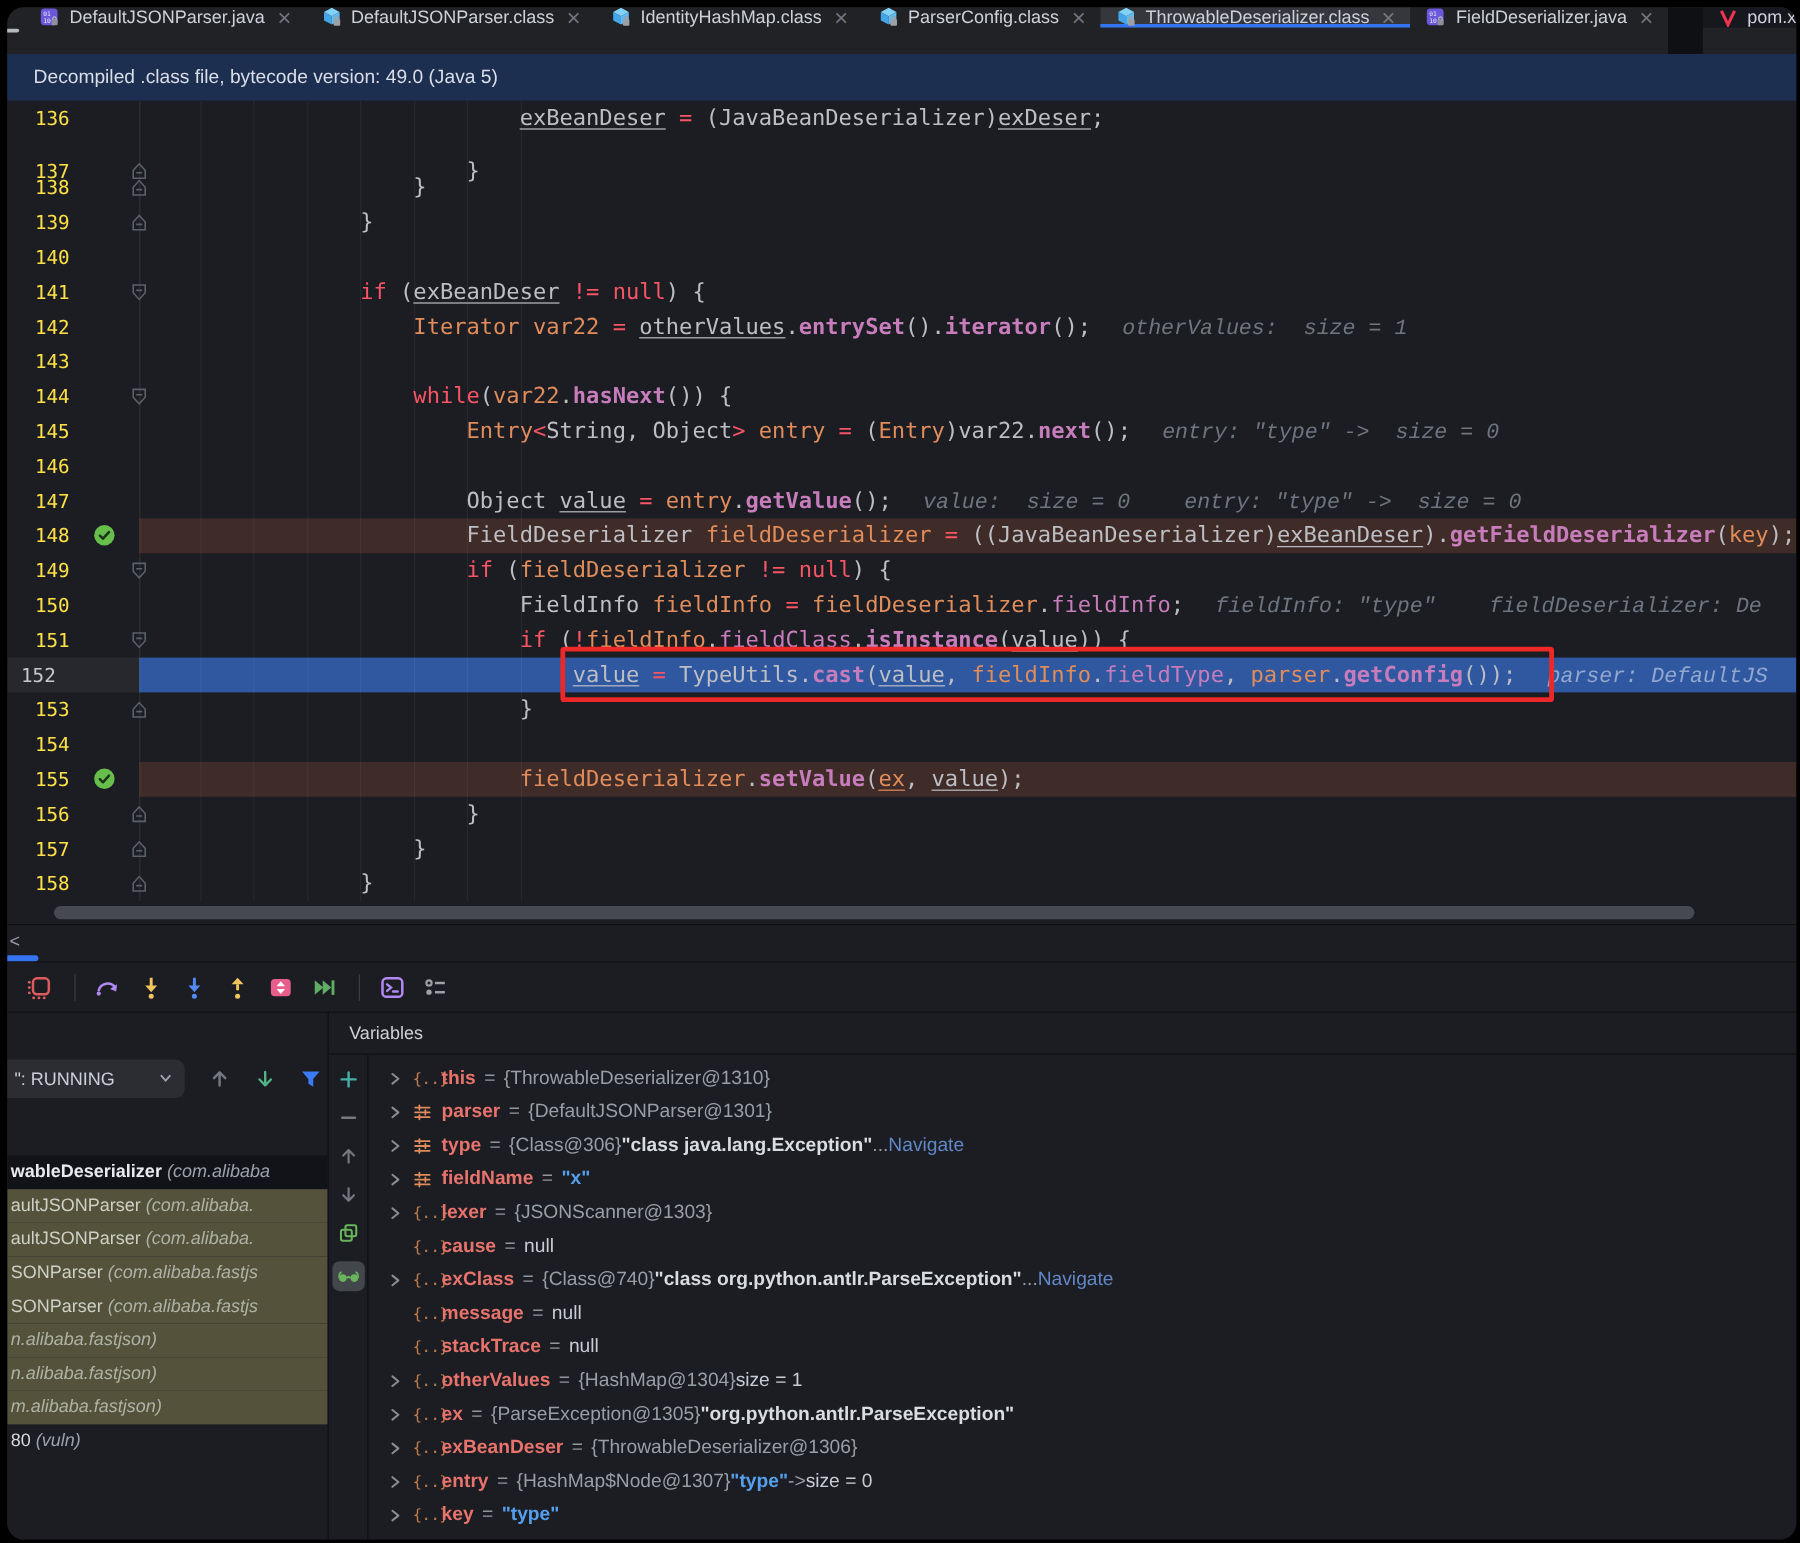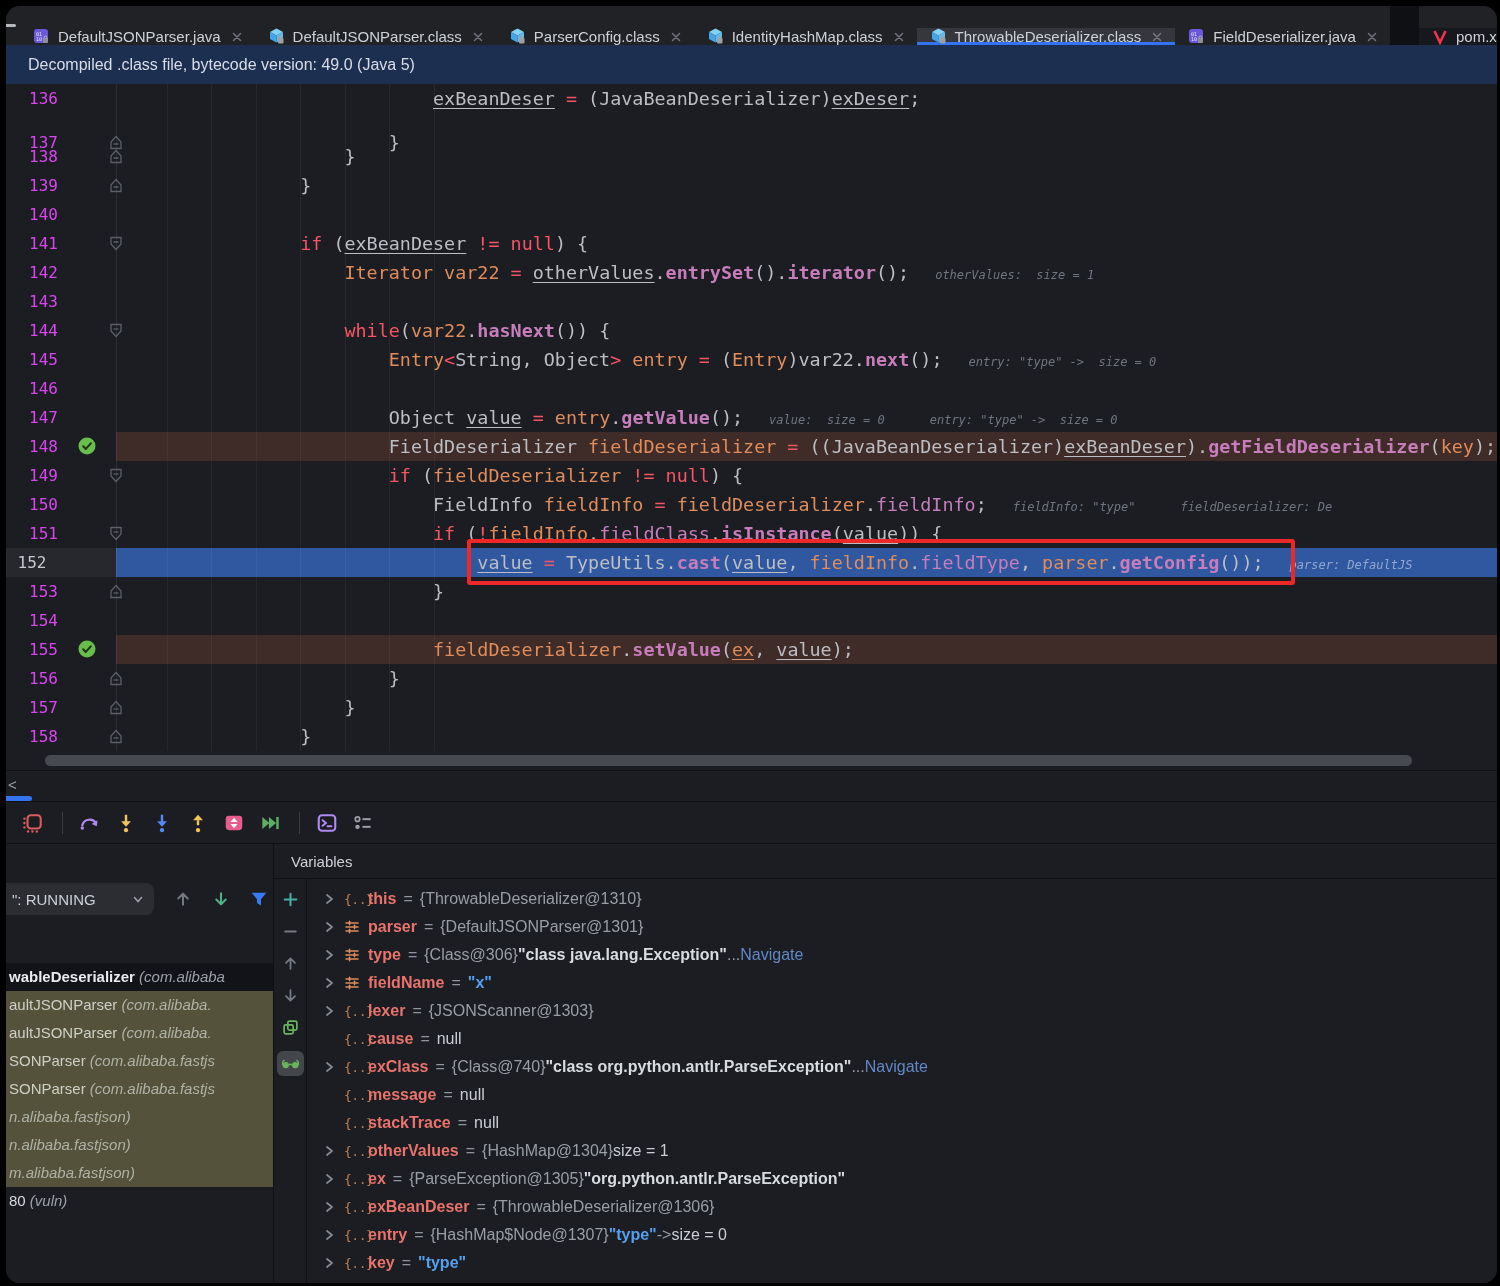--- a/index.html
+++ b/index.html
@@ -4,52 +4,52 @@
 <style>
   * { margin:0; padding:0; box-sizing:border-box; }
   html,body { width:1500px; height:1286px; background:#000; overflow:hidden;
               font-family:"Liberation Sans", sans-serif; }
   .window { position:absolute; left:6px; top:6px; width:1491px; height:1277px;
             border-radius:14px; overflow:hidden; background:#1B1D22; display:flex; flex-direction:column; }
 
   
   .tabbar { height:39px; background:#212226; display:flex; align-items:stretch; position:relative; padding-left:14px; flex:none; }
   .win-dash { position:absolute; left:-4px; top:18px; width:14px; height:3px; background:#B6B9BE; border-radius:2px; }
-  .tablist { display:flex; align-items:flex-end; }
+  .tablist { display:flex; align-items:flex-start; }
   .tab { display:flex; align-items:center; padding:0 11px 0 13px; font-size:15px; color:#CED2D8; cursor:default; white-space:nowrap; }
   .tab .ticon { display:flex; margin-right:8px; }
   .tab .tclose { display:flex; margin-left:9px; opacity:.85; }
   .tab.active { background:#35373C; box-shadow:inset 0 -3px 0 #3574F0; }
   .tabspacer { flex:1; background:#0F1013; }
   .tab.right-tab { background:#17181D; overflow:hidden; width:78px; flex:none; }
 
   
   .banner { height:39px; background:#1D2F51; color:#D9DDE6; font-size:16px; line-height:39px; padding-left:22px; flex:none; }
 
   
   .editor { height:667px; position:relative; overflow:hidden; background:#1B1D22; flex:none; }
   .guide { position:absolute; top:0; bottom:0; width:1px; background:rgba(255,255,255,0.05); z-index:1; }
   .guide.strong { background:rgba(255,255,255,0.08); }
   .cline { position:absolute; left:0; right:0; height:29px; }
   .linebg { position:absolute; left:110px; right:0; top:0; bottom:0; z-index:0; }
   .bp-line .linebg { background:#3F2B27; }
   .exec-line .linebg { background:#2F58A0; }
   .numshade { position:absolute; left:0; width:110px; top:0; bottom:0; background:rgba(255,255,255,0.05); }
   .numcell { position:absolute; left:0; top:0; width:52px; height:29px; text-align:right;
-             font:16px/29px "DejaVu Sans Mono", monospace; color:#d946ef; z-index:2; }
+             font:16px/29px "DejaVu Sans Mono", monospace; color:#fde047; z-index:2; }
   .exec-line .numcell { color:#C5C8CD;text-align:center; }
   .bpdot { position:absolute; left:71px; top:4px; z-index:3; cursor:pointer; }
   .foldmark { position:absolute; left:103px; top:7px; z-index:3; cursor:pointer; }
   .codetext { position:absolute; left:117px; top:0; height:29px; white-space:pre;
               font:18.4px/29px "DejaVu Sans Mono", monospace; z-index:2; }
   .t-w { color:#BCBEC4; } .t-r { color:#F75464; } .t-o { color:#E08C5B; }
   .t-m { color:#C77DBB; font-weight:bold; } .t-f { color:#C77DBB; }
   .t-wu { color:#BCBEC4; text-decoration:underline; text-underline-offset:3px; text-decoration-thickness:1px; }
   .t-ou { color:#E08C5B; text-decoration:underline; text-underline-offset:3px; text-decoration-thickness:1px; }
-  .hint { color:#6F7580; font-style:italic; font-size:12px; margin-left:26px; }
+  .hint { color:#6F7580; font-style:italic; font-size:18px; margin-left:26px;font-family:Liberation Mono, monospace; }
   .hint + .hint { margin-left:45px; }
   .exec-line .hint { color:#92A7D0; }
   .redbox { position:absolute; left:461px; width:828px; height:46px; border:4px solid #EC2828;
             border-radius:3px; z-index:6; pointer-events:none; }
 
   
   .hscroll { height:19px; position:relative; background:#1B1D22; flex:none; }
   .hthumb { position:absolute; left:39px; top:4px; width:1367px; height:11px; border-radius:6px; background:#46494F; }
   .ministrip { height:31px; position:relative; background:#1B1D22; border-top:1px solid #0F1014; flex:none; }
   .strip-chev { position:absolute; left:2px; top:5px; color:#9DA0A6; font-size:15px; }
@@ -141,38 +141,38 @@
         <div class="tab">
           <span class="ticon">
             <svg width="17" height="17" viewBox="0 0 17 17">
               <polygon points="8.5,0.5 15,4 8.5,7.5 2,4" fill="#82D2F8"></polygon>
               <polygon points="2,4 8.5,7.5 8.5,14.5 2,11" fill="#44A6E8"></polygon>
               <polygon points="15,4 8.5,7.5 8.5,14.5 15,11" fill="#5FBCF2"></polygon>
               <rect x="10" y="10" width="5.5" height="5.5" rx="1" fill="#9DA0A6"></rect>
               <path d="M11.2 10.4 v-1.2 a1.5 1.5 0 0 1 3 0 v1.2" stroke="#9DA0A6" stroke-width="1.1" fill="none"></path>
             </svg>
           </span>
-          <span class="tlabel">ParserConfig.class</span>
+          <span class="tlabel">IdentityHashMap.class</span>
           <span class="tclose">
             <svg width="14" height="14" viewBox="0 0 14 14">
               <path d="M3.5 3.5 L10.5 10.5 M10.5 3.5 L3.5 10.5" stroke="#7E828A" stroke-width="1.5" stroke-linecap="round"></path>
             </svg>
           </span>
         </div>
         <div class="tab">
           <span class="ticon">
             <svg width="17" height="17" viewBox="0 0 17 17">
               <polygon points="8.5,0.5 15,4 8.5,7.5 2,4" fill="#82D2F8"></polygon>
               <polygon points="2,4 8.5,7.5 8.5,14.5 2,11" fill="#44A6E8"></polygon>
               <polygon points="15,4 8.5,7.5 8.5,14.5 15,11" fill="#5FBCF2"></polygon>
               <rect x="10" y="10" width="5.5" height="5.5" rx="1" fill="#9DA0A6"></rect>
               <path d="M11.2 10.4 v-1.2 a1.5 1.5 0 0 1 3 0 v1.2" stroke="#9DA0A6" stroke-width="1.1" fill="none"></path>
             </svg>
           </span>
-          <span class="tlabel">IdentityHashMap.class</span>
+          <span class="tlabel">ParserConfig.class</span>
           <span class="tclose">
             <svg width="14" height="14" viewBox="0 0 14 14">
               <path d="M3.5 3.5 L10.5 10.5 M10.5 3.5 L3.5 10.5" stroke="#7E828A" stroke-width="1.5" stroke-linecap="round"></path>
             </svg>
           </span>
         </div>
         <div class="tab active">
           <span class="ticon">
             <svg width="17" height="17" viewBox="0 0 17 17">
               <polygon points="8.5,0.5 15,4 8.5,7.5 2,4" fill="#82D2F8"></polygon>

